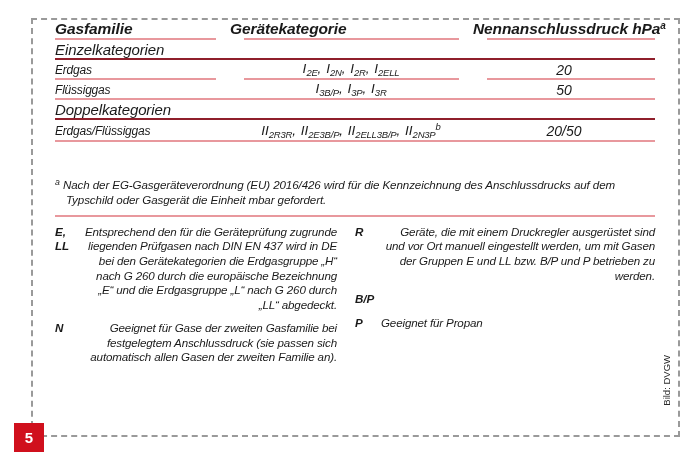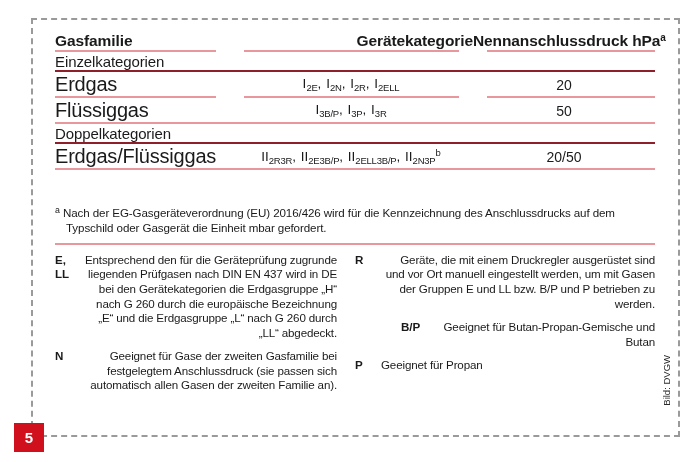--- a/index.html
+++ b/index.html
@@ -27,22 +27,23 @@
     left: 31px;
     top: 18px;
     width: 649px;
     height: 419px;
     border: 2px dashed #9a9a9a;
     box-sizing: border-box;
   }
   .content {
     position: absolute;
     left: 55px;
-    top: 32px;
+    top: 20px;
     width: 605px;
+    font-style: italic;
   }
 
   
   table.gastab {
     width: 600px;
     border-collapse: collapse;
     table-layout: fixed;
   }
   table.gastab td, table.gastab th {
     padding: 0;
@@ -53,21 +54,21 @@
   .col-c { width: 182px; }
 
   .hdr-cell {
     font-weight: bold;
     font-size: 15.5px;
     padding: 8px 0 7px 0;
     text-align: left;
     letter-spacing: -0.1px;
     white-space: nowrap;
   }
-  .hdr-cell.center { text-align: right; }
+  .hdr-cell.center { text-align: left; }
   .hdr-cell.c3 { text-align: center; margin-left: 18px; }
 
   .rule-row td {
     height: 3px;
     padding: 0;
   }
   .rule-seg {
     height: 1.6px;
     background: #e8989d;
   }
@@ -80,21 +81,21 @@
   .seg-inner-b { position: absolute; left: 14px; right: 14px; top: 0; height: 1.6px; }
   .seg-inner-c { position: absolute; left: 14px; right: 0; top: 0; height: 1.6px; }
 
   .band-cell {
     text-align: left;
     font-size: 15px;
     padding: 5px 0 4px 0;
     letter-spacing: -0.1px;
   }
   .data-name-cell {
-    font-size: 20px;
+    font-size: 12px;
     padding: 6px 0 5px 0;
     text-align: left;
     letter-spacing: -0.2px;
   }
   .data-cat-cell {
     font-size: 13.5px;
     text-align: center;
     padding: 6px 0 5px 0;
     white-space: nowrap;
   }
@@ -159,21 +160,21 @@
     display: flex;
     margin-bottom: 9px;
   }
   .leg-key {
     font-weight: bold;
     font-size: 11.6px;
     line-height: 1.26;
     flex: 0 0 26px;
     letter-spacing: -0.1px;
   }
-  .leg-key.wide { flex: 0 0 26px; margin-left: 46px; }
+  .leg-key.wide { flex: 0 0 26px; }
   .leg-text {
     font-size: 11.6px;
     line-height: 1.26;
     letter-spacing: -0.15px;
     text-align: right;
   }
 
   
   .credit {
     position: absolute;
@@ -348,21 +349,20 @@
           <div class="leg-text" data-name="legend-text-n">Geeignet für Gase der zweiten Gasfamilie bei festgelegtem Anschlussdruck (sie passen sich automatisch allen Gasen der zweiten Familie an).</div>
         </div>
       </div>
       <div class="legend-col right" data-name="legend-column-right">
         <div class="leg-row" data-name="legend-item-r">
           <div class="leg-key" data-name="legend-key-r">R</div>
           <div class="leg-text" data-name="legend-text-r">Geräte, die mit einem Druckregler ausgerüstet sind und vor Ort manuell eingestellt werden, um mit Gasen der Gruppen E und LL bzw. B/P und P betrieben zu werden.</div>
         </div>
         <div class="leg-row" data-name="legend-item-bp">
           <div class="leg-key wide" data-name="legend-key-bp">B/P</div>
-          <div class="leg-text" data-name="legend-text-bp">Geeignet für Butan-Propan-Gemische und Butan</div>
         </div>
         <div class="leg-row" data-name="legend-item-p">
           <div class="leg-key" data-name="legend-key-p">P</div>
           <div class="leg-text" data-name="legend-text-p">Geeignet für Propan</div>
         </div>
       </div>
     </div>
 
   </div>
 

